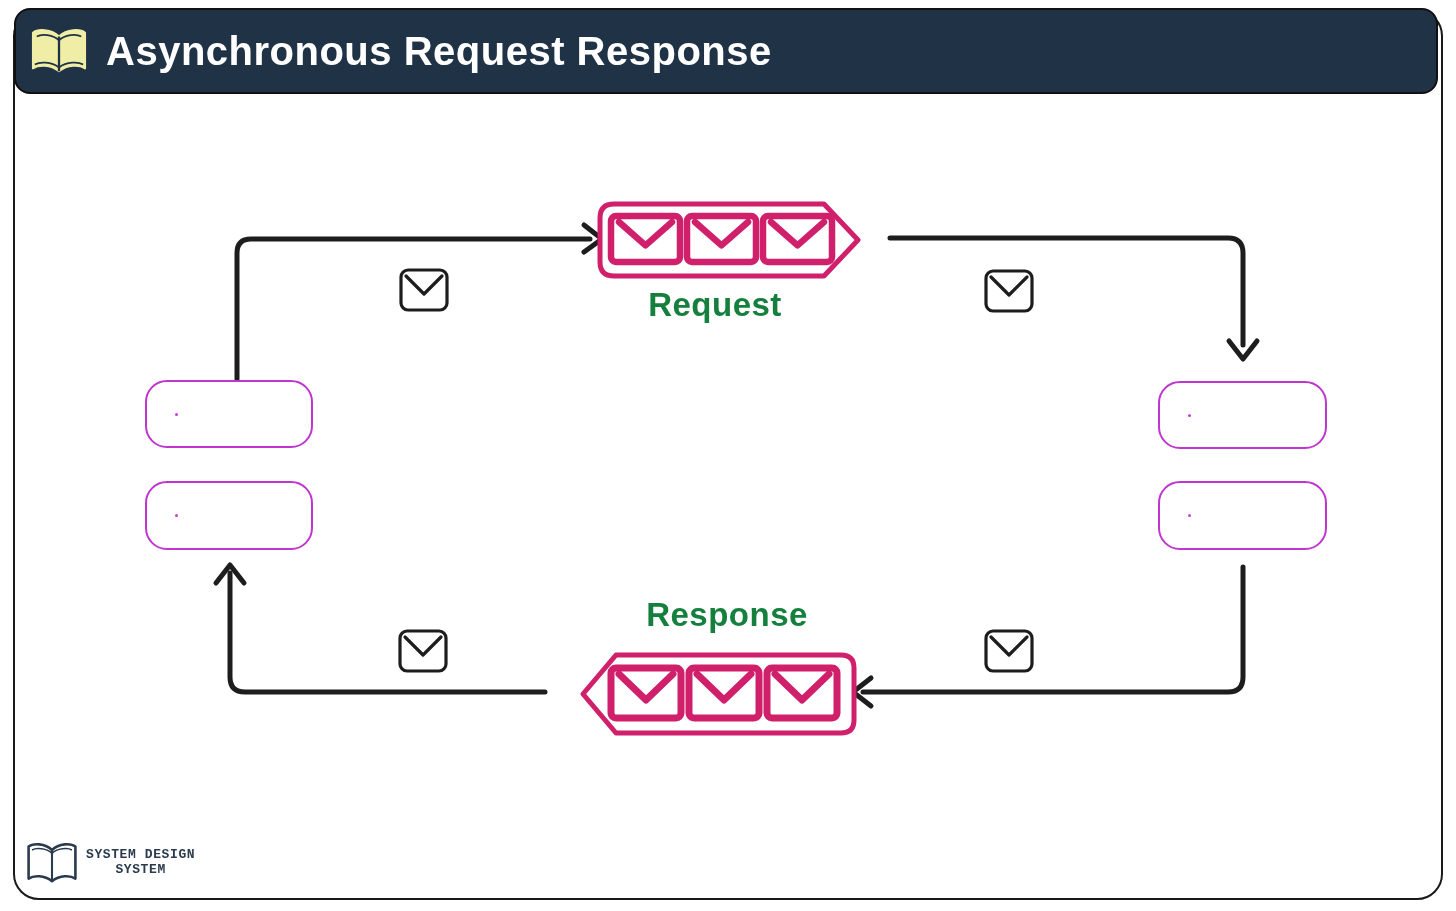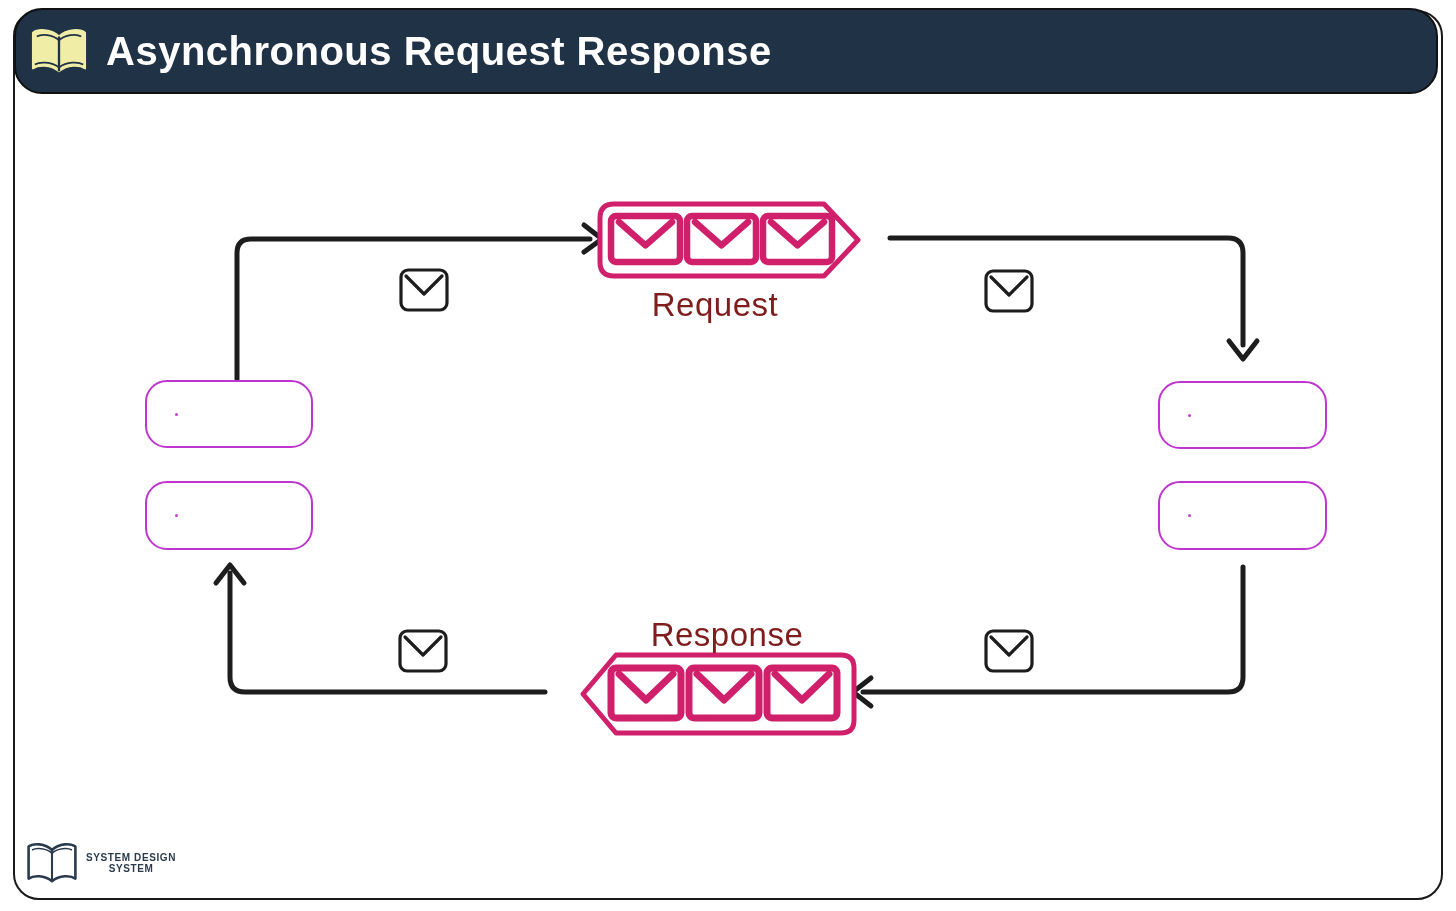--- a/index.html
+++ b/index.html
@@ -1,33 +1,33 @@
 <!DOCTYPE html>
 <html><head>
 <meta charset="utf-8">
 <style>
   html,body{margin:0;padding:0;background:#ffffff;}
   .canvas{position:relative;width:1456px;height:911px;background:#ffffff;overflow:hidden;
           font-family:"Liberation Sans", sans-serif;}
   .frame{position:absolute;left:13px;top:10px;width:1426px;height:886px;
          border:2px solid #1a1a1a;border-radius:26px;background:#ffffff;}
   .header{position:absolute;left:14px;top:8px;width:1424px;height:86px;
-          background:#203245;border:2px solid #111111;border-radius:28px;
+          background:#203245;border:2px solid #111111;border-radius:16px;
           display:flex;align-items:center;gap:18px;padding-left:14px;box-sizing:border-box;z-index:3;}
   .title{color:#ffffff;font-size:40px;font-weight:600;letter-spacing:.5px;margin:0;white-space:nowrap;}
   .wires{position:absolute;left:0;top:0;width:1456px;height:911px;z-index:1;pointer-events:none;}
   .queue{position:absolute;z-index:2;}
-  .qlabel{position:absolute;z-index:2;font-size:33px;font-weight:400;color:#7f1d1d;
+  .qlabel{position:absolute;z-index:2;font-size:33px;font-weight:700;color:#15803d;
           text-align:center;letter-spacing:.5px;}
   .node{position:absolute;width:168px;height:68px;background:#ffffff;border:2.5px solid #bf35cf;
         border-radius:22px;z-index:2;box-sizing:border-box;}
   .node .dot{position:absolute;left:28px;top:31px;width:3px;height:3px;border-radius:50%;background:#c93fd6;}
   .mail{position:absolute;z-index:2;}
   .logo{position:absolute;left:26px;top:840px;display:flex;align-items:center;gap:8px;z-index:2;}
-  .logo-text{color:#2b3b4e;font-weight:bold;font-size:10px;letter-spacing:.6px;line-height:1.15;text-align:center;}
+  .logo-text{color:#2b3b4e;font-weight:bold;font-size:13px;letter-spacing:.6px;line-height:1.15;text-align:center;font-family:Liberation Mono, monospace;}
 </style>
 </head>
 <body>
 
 <div class="canvas">
 
   <div class="frame"></div>
 
   <div class="header">
     <svg width="58" height="52" viewBox="0 0 60 52">
@@ -69,21 +69,21 @@
     <path d="M3,46 L36,7 H261 Q274,7 274,20 V72 Q274,85 261,85 H36 L3,46 Z" fill="#ffffff" stroke="#d01f6b" stroke-width="5" stroke-linejoin="round"></path>
     <g>
         <rect x="31" y="20" width="70" height="50" rx="5" fill="#ffffff" stroke="#d01f6b" stroke-width="7"></rect>
         <path d="M39,26 L66,52 L93,26" fill="none" stroke="#d01f6b" stroke-width="7" stroke-linecap="round" stroke-linejoin="round"></path>
         <rect x="109" y="20" width="70" height="50" rx="5" fill="#ffffff" stroke="#d01f6b" stroke-width="7"></rect>
         <path d="M117,26 L144,52 L171,26" fill="none" stroke="#d01f6b" stroke-width="7" stroke-linecap="round" stroke-linejoin="round"></path>
         <rect x="187" y="20" width="70" height="50" rx="5" fill="#ffffff" stroke="#d01f6b" stroke-width="7"></rect>
         <path d="M195,26 L222,52 L249,26" fill="none" stroke="#d01f6b" stroke-width="7" stroke-linecap="round" stroke-linejoin="round"></path>
       </g>
   </svg>
-  <div class="qlabel" style="left:588px;top:616px;width:278px;">Response</div>
+  <div class="qlabel" style="left:588px;top:596px;width:278px;">Response</div>
 
   <div class="node" style="left:145px;top:380px;">
     <span class="dot"></span>
   </div>
   <div class="node" style="left:145px;top:481px;height:69px;">
     <span class="dot"></span>
   </div>
   <div class="node" style="left:1158px;top:381px;width:169px;">
     <span class="dot"></span>
   </div>

